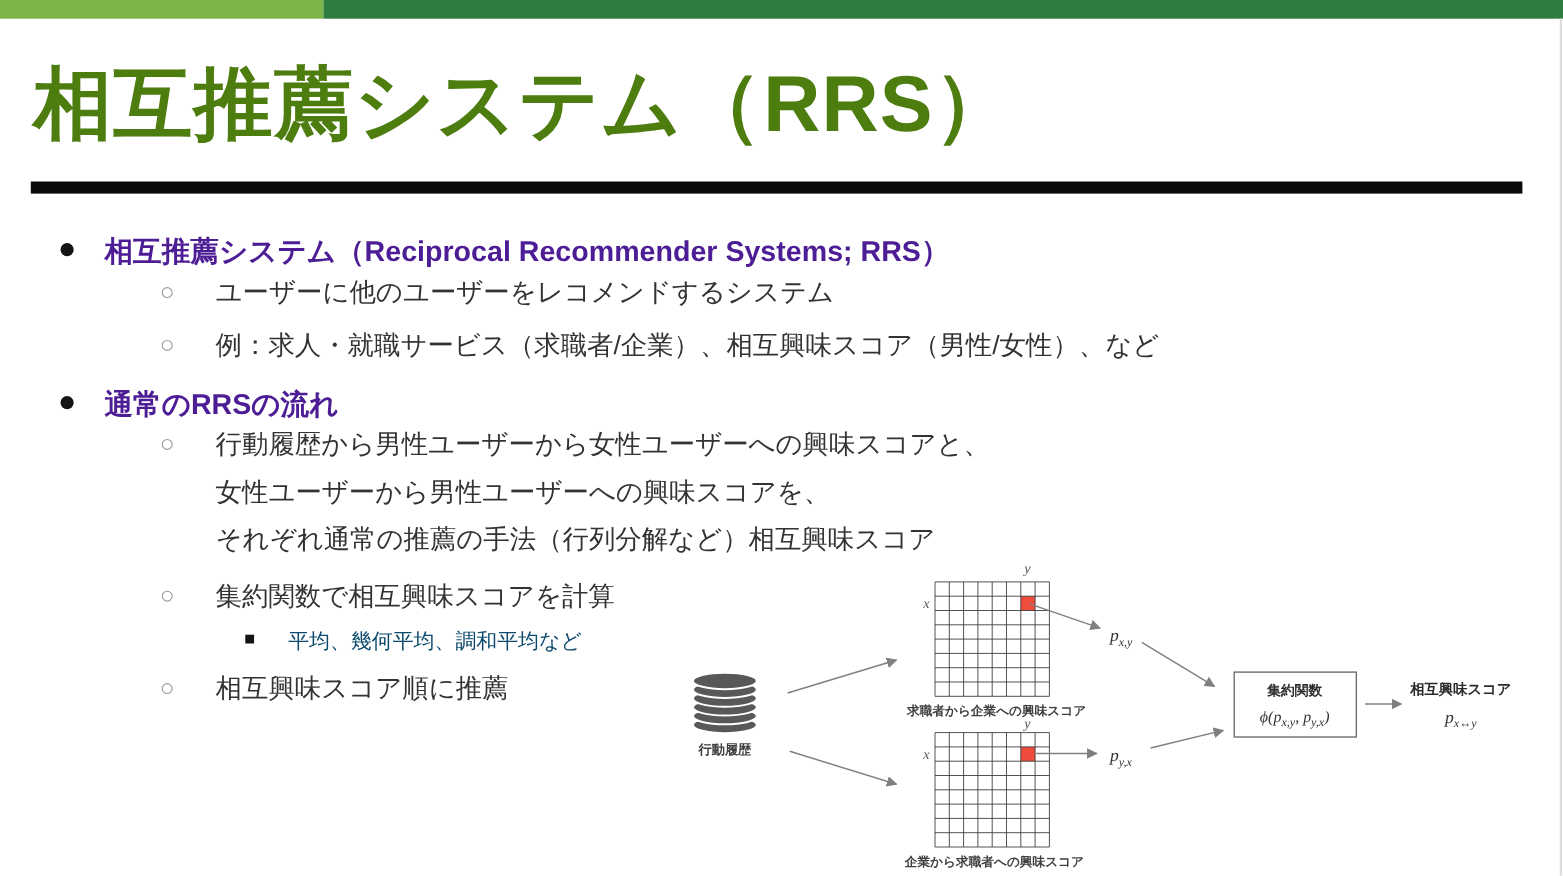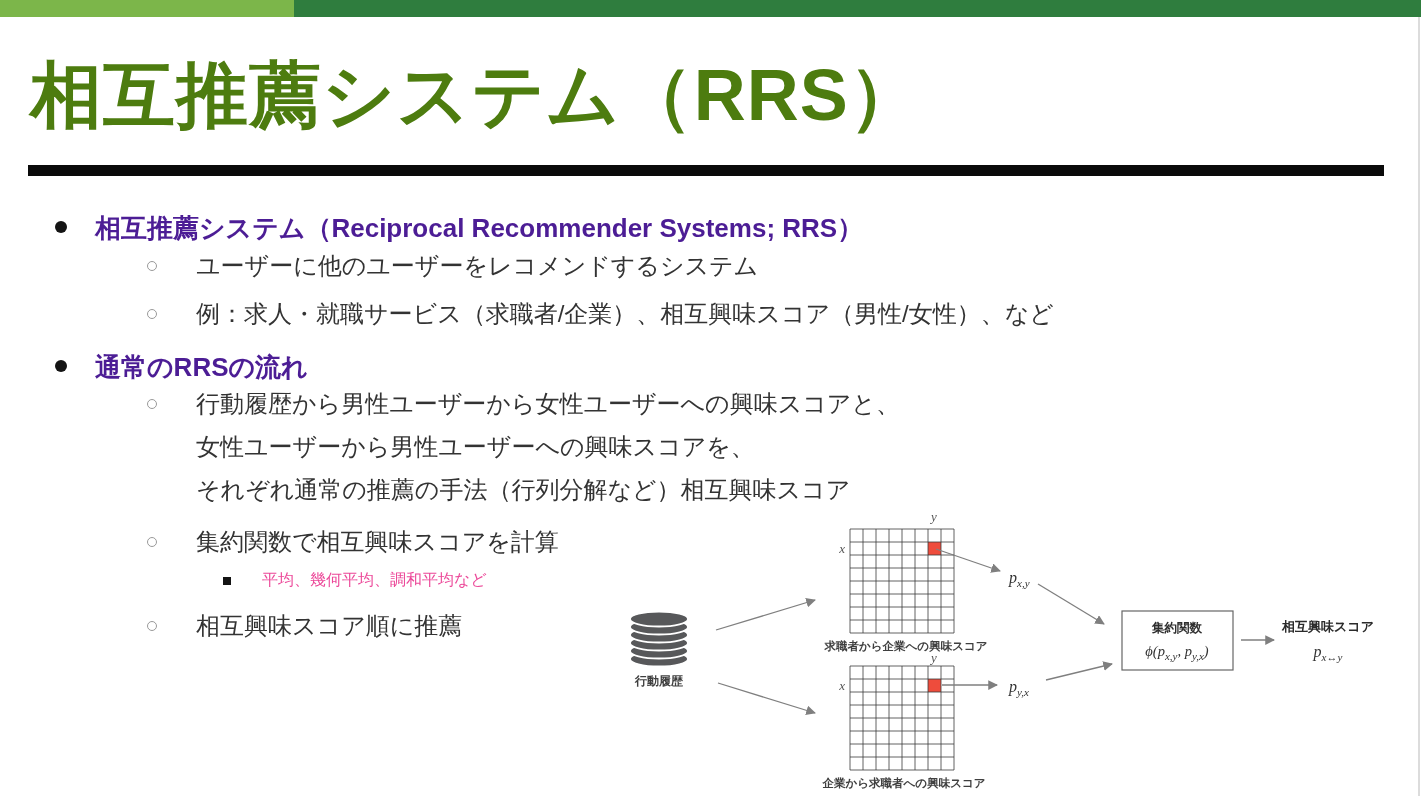--- a/index.html
+++ b/index.html
@@ -17,21 +17,21 @@
     font-size:72px;font-weight:900;color:#4d7c0f;letter-spacing:1px;line-height:1.25;
     white-space:nowrap;
   }
   .title-rule{position:absolute;left:28px;top:165px;width:1356px;height:11px;background:#0a0a0a;}
   
   .right-edge{position:absolute;right:1px;top:17px;bottom:0;width:2px;background:#dcdcdc;}
   
   .row{position:absolute;left:0;right:20px;white-space:nowrap;}
   .l1-text{position:absolute;left:95px;font-size:26px;font-weight:700;color:#4c1d95;}
   .l2-text{position:absolute;left:196px;font-size:24px;font-weight:400;color:#333;}
-  .l3-text{position:absolute;left:262px;font-size:16px;font-weight:400;color:#ec4899;}
+  .l3-text{position:absolute;left:262px;font-size:19px;font-weight:400;color:#0c4a6e;}
   .m-dot{position:absolute;left:55px;width:12px;height:12px;border-radius:50%;background:#141414;}
   .m-circle{position:absolute;left:147px;width:8px;height:8px;border-radius:50%;border:1.6px solid #9a9a9a;background:transparent;}
   .m-square{position:absolute;left:223px;width:8px;height:8px;background:#141414;}
   
   svg{position:absolute;left:0;top:0;}
   .diagram-caption{font-family:"Liberation Sans","DejaVu Sans",sans-serif;font-weight:700;font-size:11.5px;fill:#3f3f3f;}
   .db-label{font-family:"Liberation Sans","DejaVu Sans",sans-serif;font-weight:700;font-size:12px;fill:#3f3f3f;}
   .box-title{font-family:"Liberation Sans","DejaVu Sans",sans-serif;font-weight:700;font-size:12.5px;fill:#2e2e2e;}
   .out-title{font-family:"Liberation Sans","DejaVu Sans",sans-serif;font-weight:700;font-size:13px;fill:#2b2b2b;}
   .math{font-family:"Liberation Serif","DejaVu Serif",serif;font-style:italic;font-size:16px;fill:#333;}

